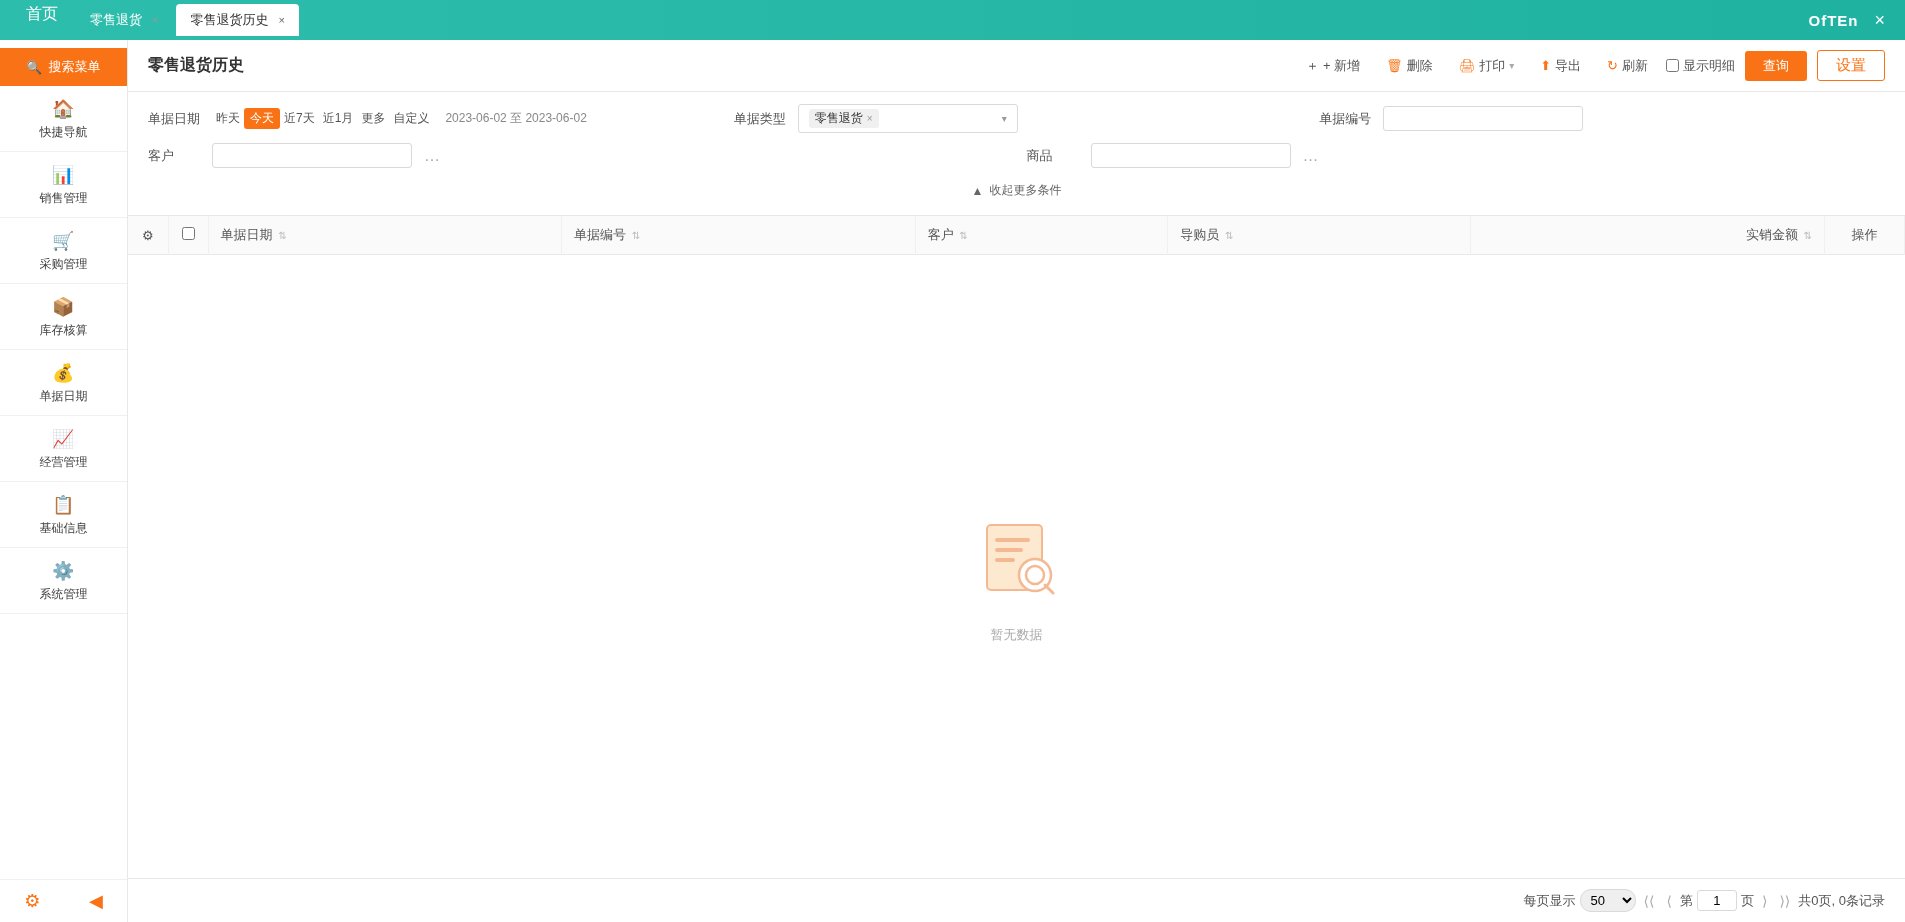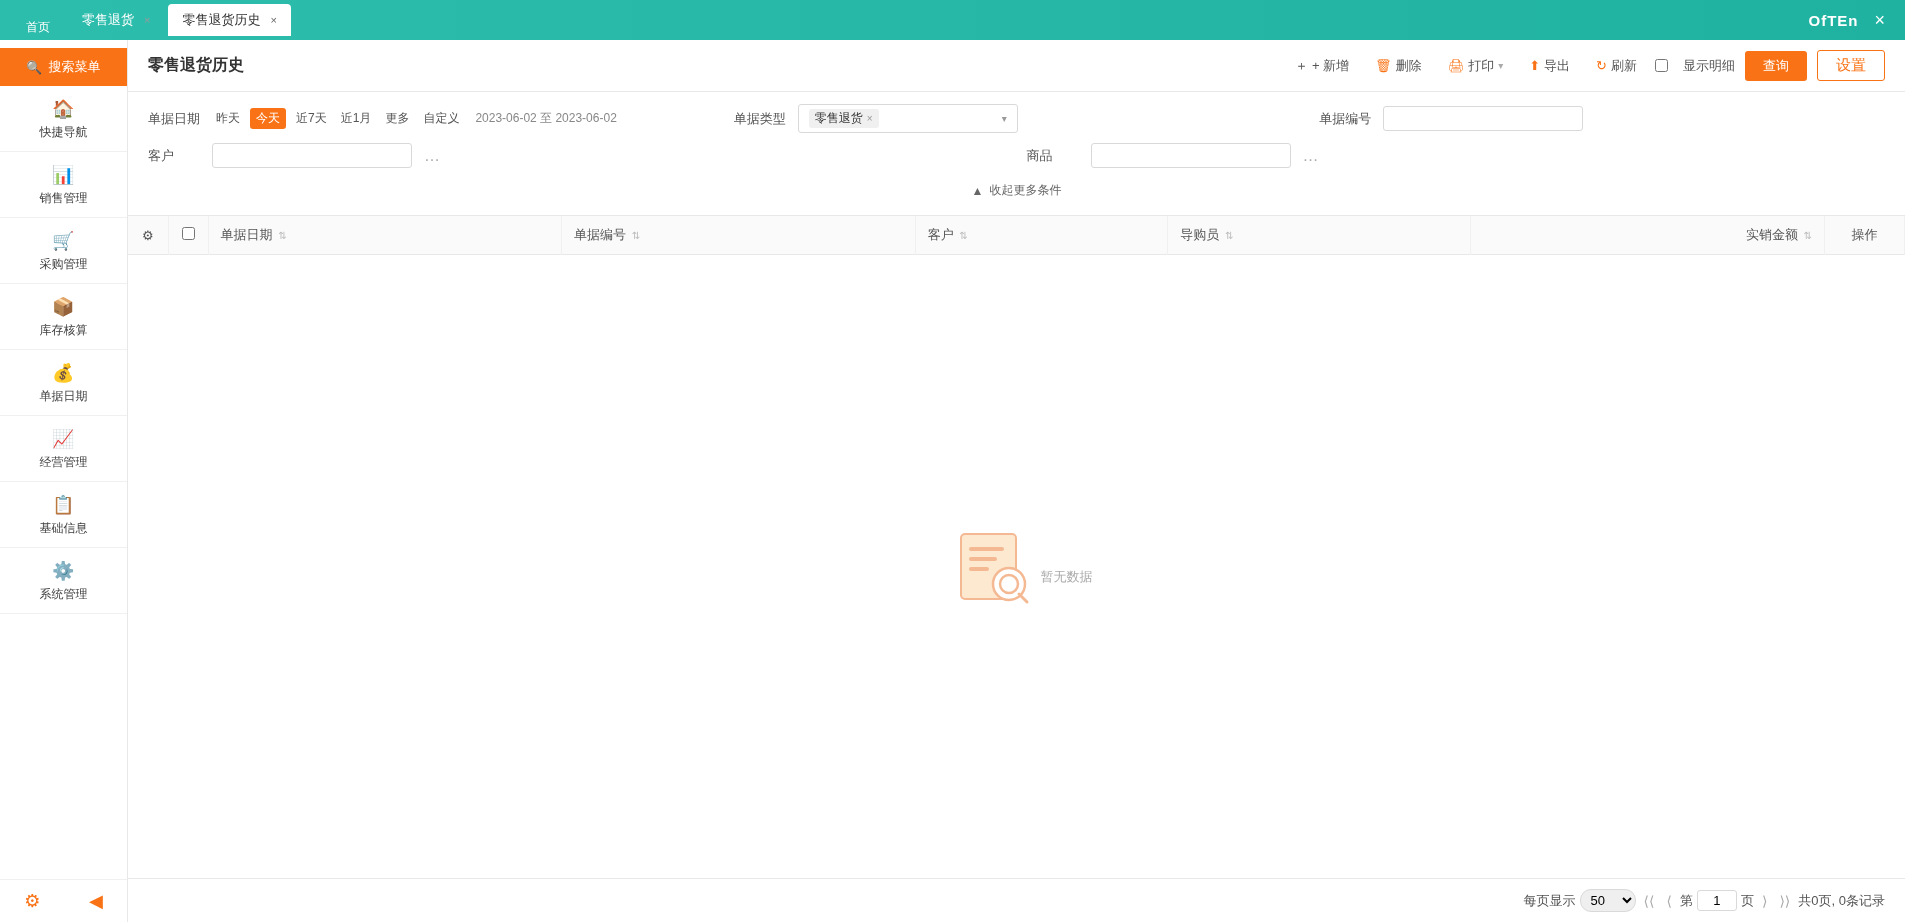--- a/index.html
+++ b/index.html
@@ -31,25 +31,25 @@
       color: #333;
     }
     .topbar-tab .close-icon {
       font-size: 11px;
       color: #999;
       margin-left: 4px;
     }
     .topbar-tab.active .close-icon { color: #666; }
     .topbar-home {
       color: #fff;
-      font-size: 12px;
+      font-size: 16px;
       padding: 0 14px;
       height: 32px;
       display: flex;
-      align-items: flex-end;
+      align-items: flex-start;
       cursor: pointer;
     }
     .topbar-right {
       margin-left: auto;
       display: flex;
       align-items: center;
       gap: 8px;
     }
     .topbar-close-btn {
       color: #fff;
@@ -129,31 +129,31 @@
       border: none; background: none;
     }
     .btn-query {
       background: #f97316; color: #fff; border: none;
       padding: 6px 18px; border-radius: 3px; cursor: pointer; font-size: 13px;
     }
     .btn-setting {
       background: #fff; color: #f97316; border: 1px solid #f97316;
       padding: 5px 18px; border-radius: 3px; cursor: pointer; font-size: 15px;
     }
-    .checkbox-label { display: flex; align-items: center; gap: 15px; font-size: 13px; color: #555; cursor: pointer; }
+    .checkbox-label { display: flex; align-items: center; gap: 4px; font-size: 13px; color: #555; cursor: pointer; }
 
     
     .filter-area {
       background: #fff;
       padding: 12px 20px 8px;
       border-bottom: 1px solid #e8e8e8;
     }
     .filter-row { display: flex; align-items: center; gap: 20px; margin-bottom: 10px; flex-wrap: wrap; }
     .filter-label { font-size: 13px; color: #555; white-space: nowrap; min-width: 56px; }
-    .filter-date-options { display: flex; gap: 6px; align-items: center; }
+    .filter-date-options { display: flex; gap: 0; align-items: center; }
     .date-opt {
       font-size: 12px; color: #555; cursor: pointer; padding: 2px 4px;
     }
     .date-opt.active {
       background: #f97316; color: #fff; border-radius: 3px; padding: 2px 6px;
     }
     .date-range { font-size: 12px; color: #888; margin-left: 4px; }
     .filter-select {
       display: flex; align-items: center; gap: 6px;
       border: 1px solid #d9d9d9; border-radius: 3px;
@@ -183,21 +183,21 @@
     table { width: 100%; border-collapse: collapse; }
     thead tr { background: #fafafa; border-bottom: 1px solid #e8e8e8; }
     th {
       padding: 10px 12px; font-size: 13px; font-weight: normal; color: #555;
       text-align: left; border-right: 1px solid #f0f0f0; white-space: nowrap;
     }
     th .sort-arrows { font-size: 10px; color: #bbb; margin-left: 2px; }
     .th-gear { width: 40px; text-align: center; }
     .th-check { width: 40px; text-align: center; }
     .empty-state {
-      display: flex; flex-direction: row; align-items: center; justify-content: center;
+      display: flex; flex-direction: column; align-items: center; justify-content: center;
       flex: 1; padding: 60px 0 40px;
     }
     .empty-icon { width: 100px; height: 100px; margin-bottom: 16px; }
     .empty-text { font-size: 13px; color: #aaa; }
 
     
     .pagination {
       display: flex; align-items: center; justify-content: flex-end;
       padding: 10px 20px; border-top: 1px solid #e8e8e8; background: #fff;
       gap: 4px; font-size: 13px; color: #555;

